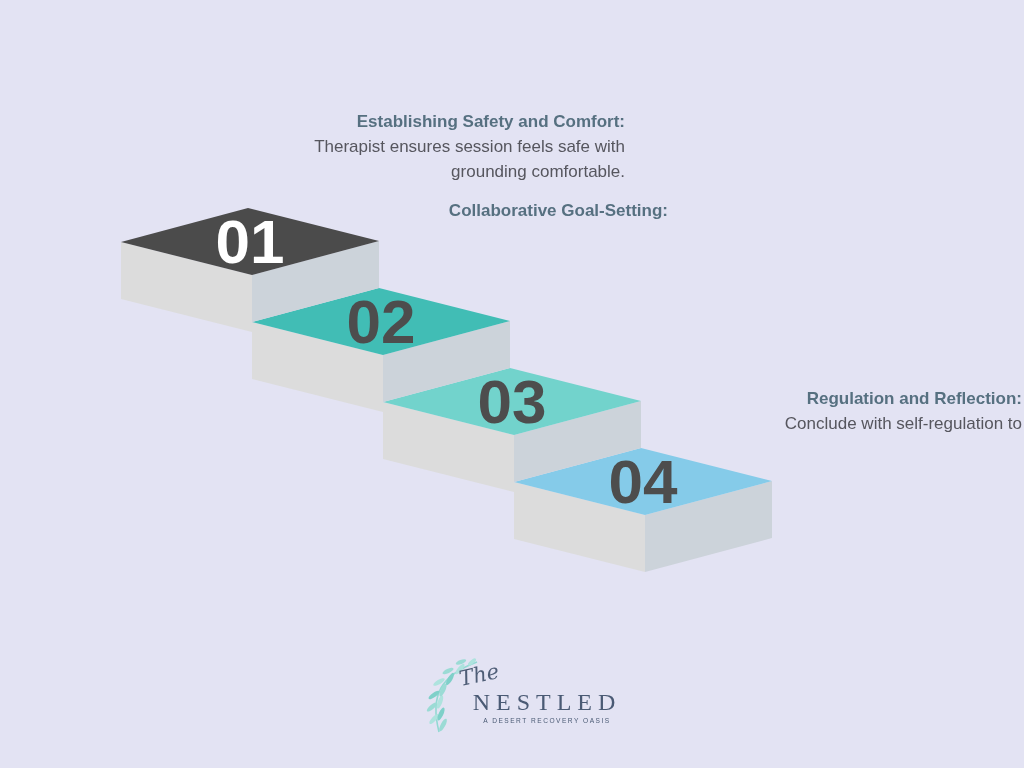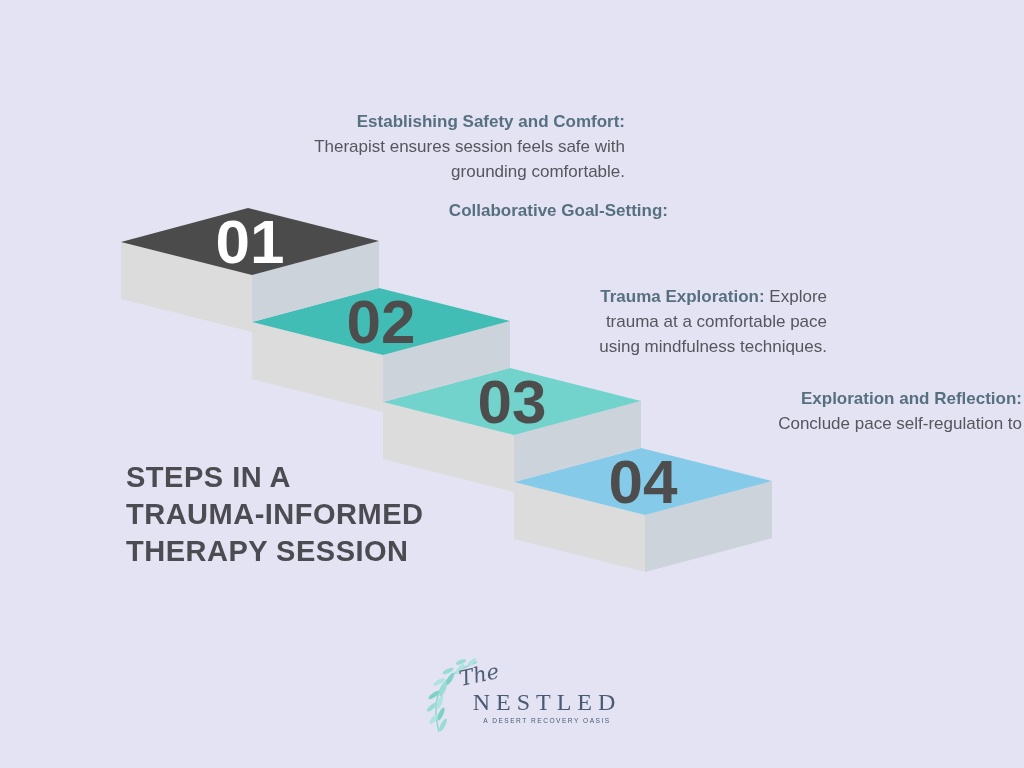--- a/index.html
+++ b/index.html
@@ -54,36 +54,26 @@
   <div class="annotation" id="annotation-1">
     <span class="hd ln">Establishing Safety and Comfort:</span>
     <span class="ln">Therapist ensures session feels safe with</span>
     <span class="ln">grounding comfortable.</span>
   </div>
 
   <div class="annotation" id="annotation-2">
     <span class="hd ln">Collaborative Goal-Setting:</span>
   </div>
 
-  <div class="annotation" id="annotation-3">
-    <span class="ln"><span class="hd">Trauma Exploration:</span> <span>Explore</span></span>
-    <span class="ln">trauma at a comfortable pace</span>
-    <span class="ln">using mindfulness techniques.</span>
+
+  <div class="annotation" id="annotation-4">
+    <span class="hd ln">Regulation and Reflection:</span>
+    <span class="ln">Conclude with self-regulation to</span>
   </div>
 
-  <div class="annotation" id="annotation-4">
-    <span class="hd ln">Exploration and Reflection:</span>
-    <span class="ln">Conclude pace self-regulation to</span>
-  </div>
-
-  <div id="main-title">
-    <div>STEPS IN A</div>
-    <div>TRAUMA-INFORMED</div>
-    <div>THERAPY SESSION</div>
-  </div>
 
   <svg id="logo" viewBox="0 0 200 95">
     <g>
       <path d="M14,80 Q7,52 16,36 Q25,20 52,10" fill="none" stroke="#93d9d3" stroke-width="1.6"></path>
       <ellipse cx="18" cy="73" rx="7" ry="2.3" fill="#9bdbd5" transform="rotate(-62 18 73)"></ellipse>
       <ellipse cx="9" cy="67" rx="6.5" ry="2.2" fill="#aee3de" transform="rotate(-48 9 67)"></ellipse>
       <ellipse cx="16" cy="62" rx="7" ry="2.3" fill="#7fd0c9" transform="rotate(-65 16 62)"></ellipse>
       <ellipse cx="7" cy="55" rx="6.5" ry="2.2" fill="#9bdbd5" transform="rotate(-40 7 55)"></ellipse>
       <ellipse cx="15" cy="50" rx="7" ry="2.3" fill="#aee3de" transform="rotate(-70 15 50)"></ellipse>
       <ellipse cx="9" cy="43" rx="6.5" ry="2.2" fill="#7fd0c9" transform="rotate(-35 9 43)"></ellipse>

